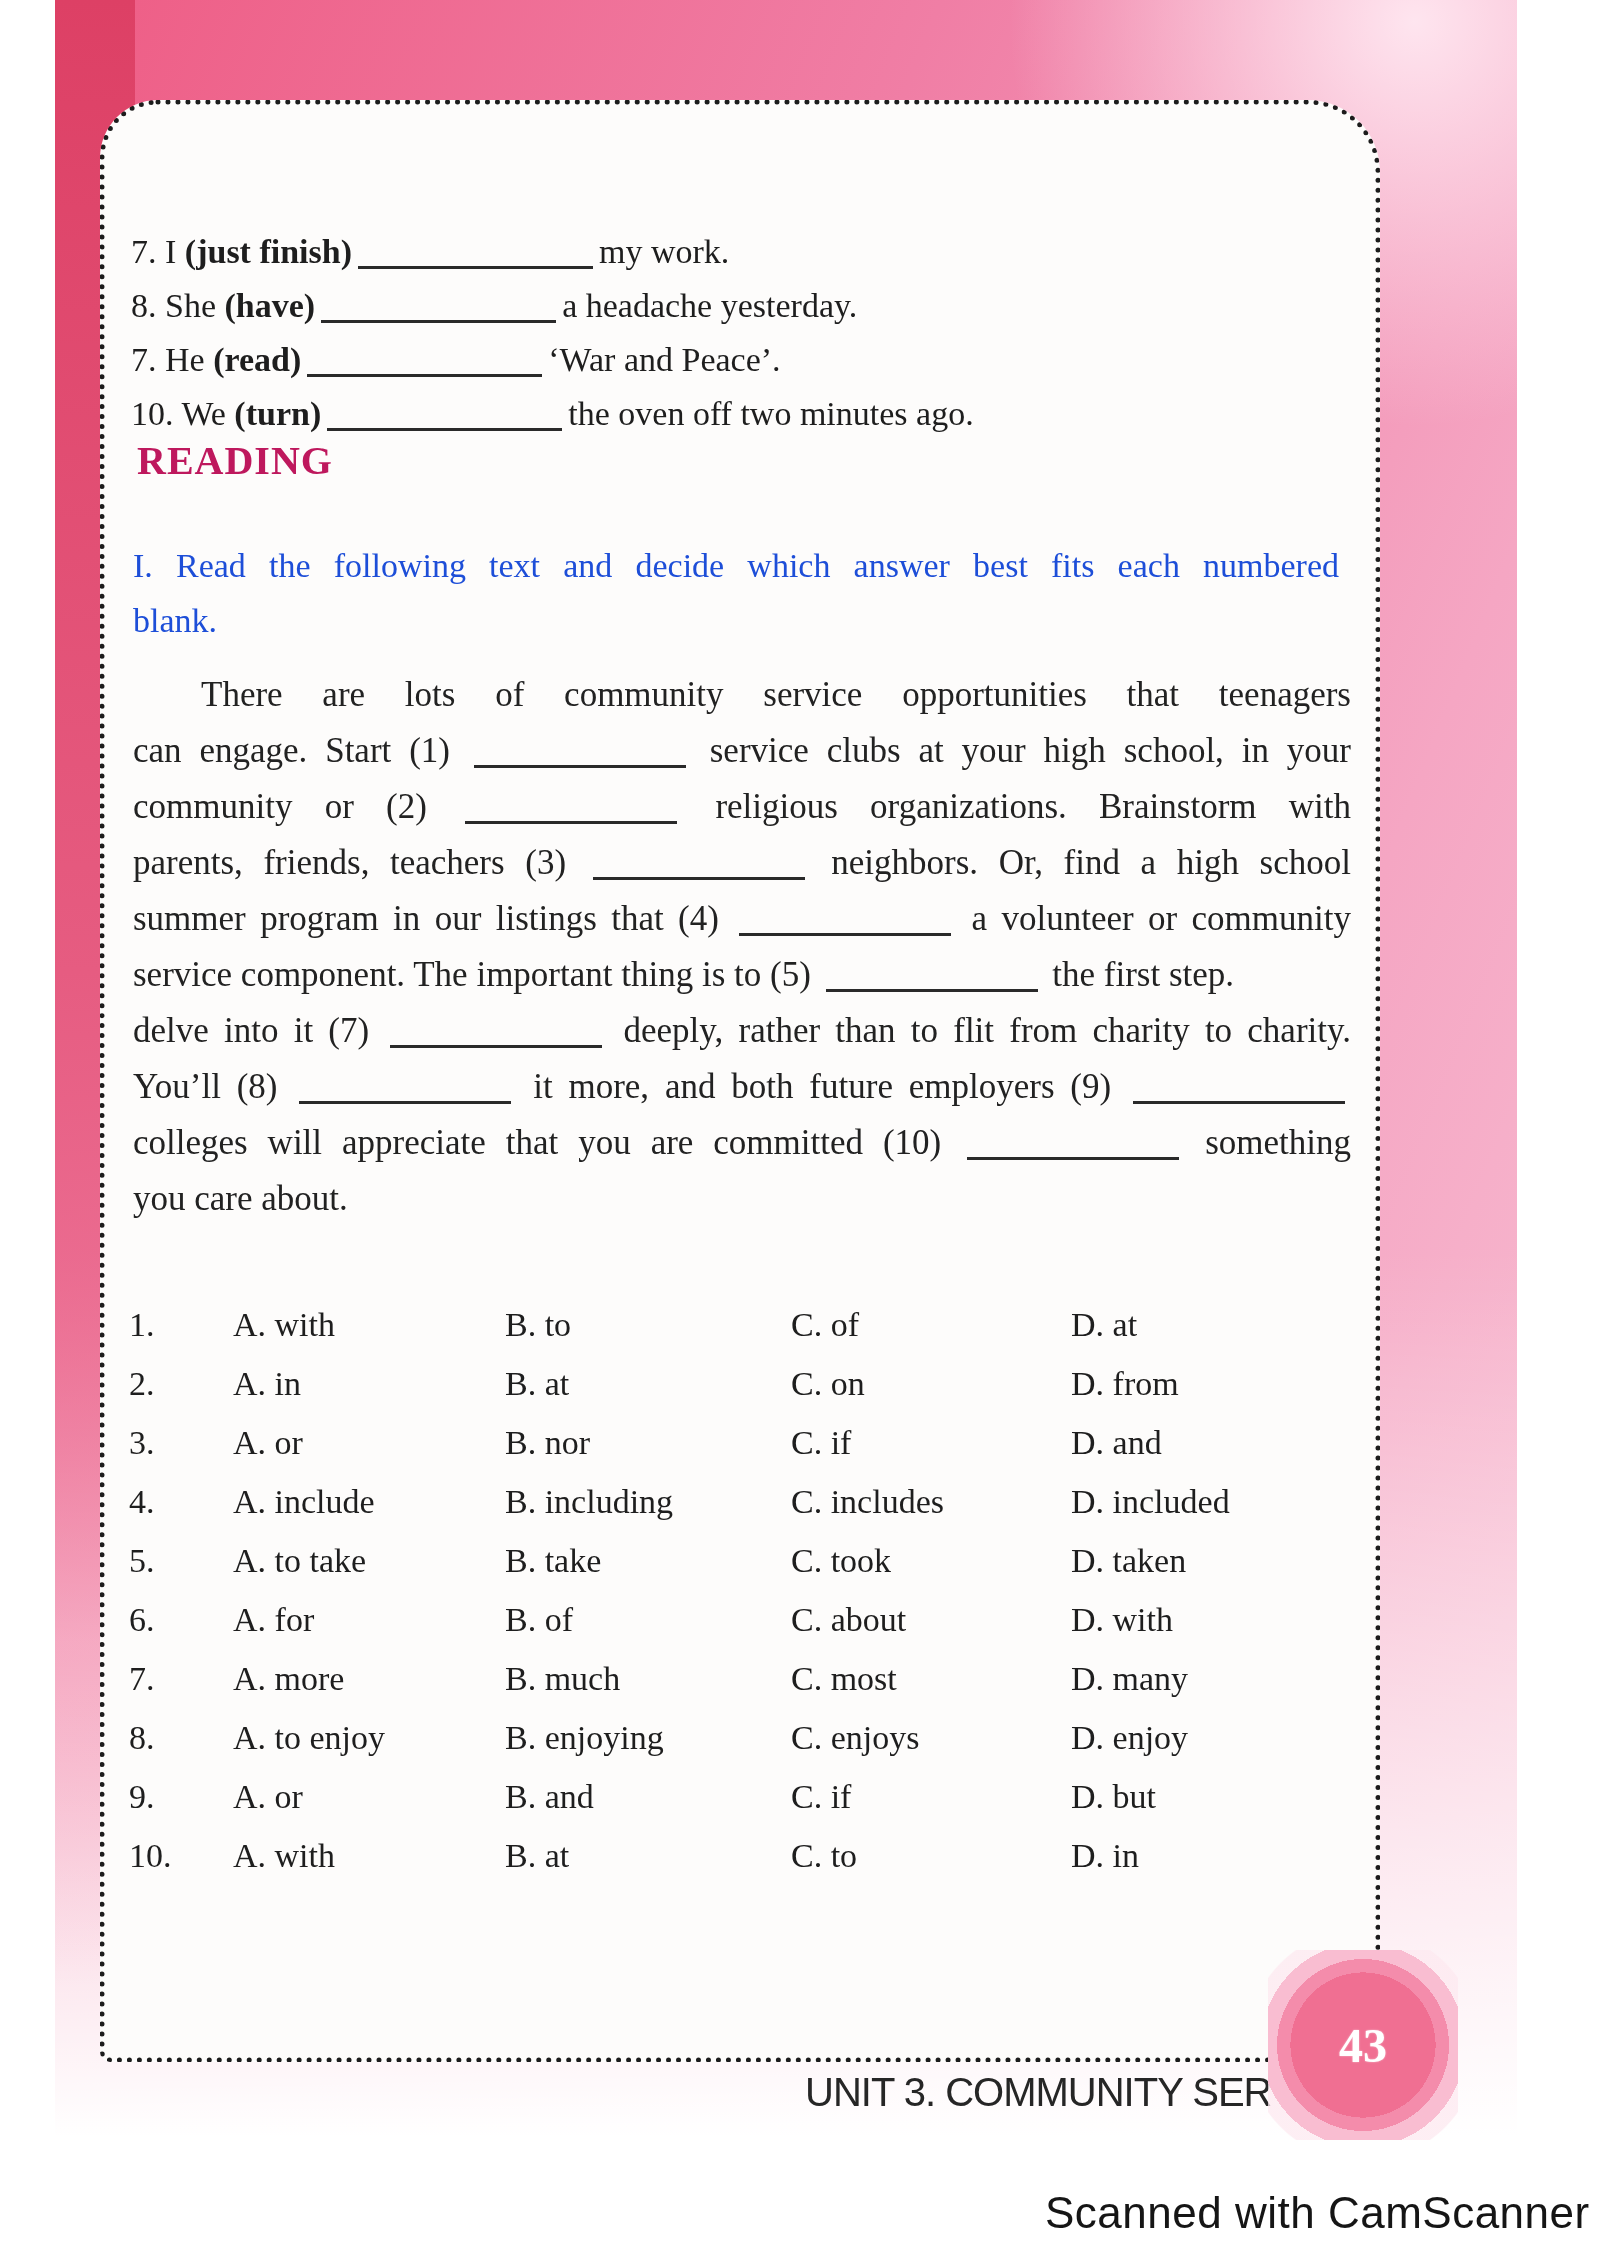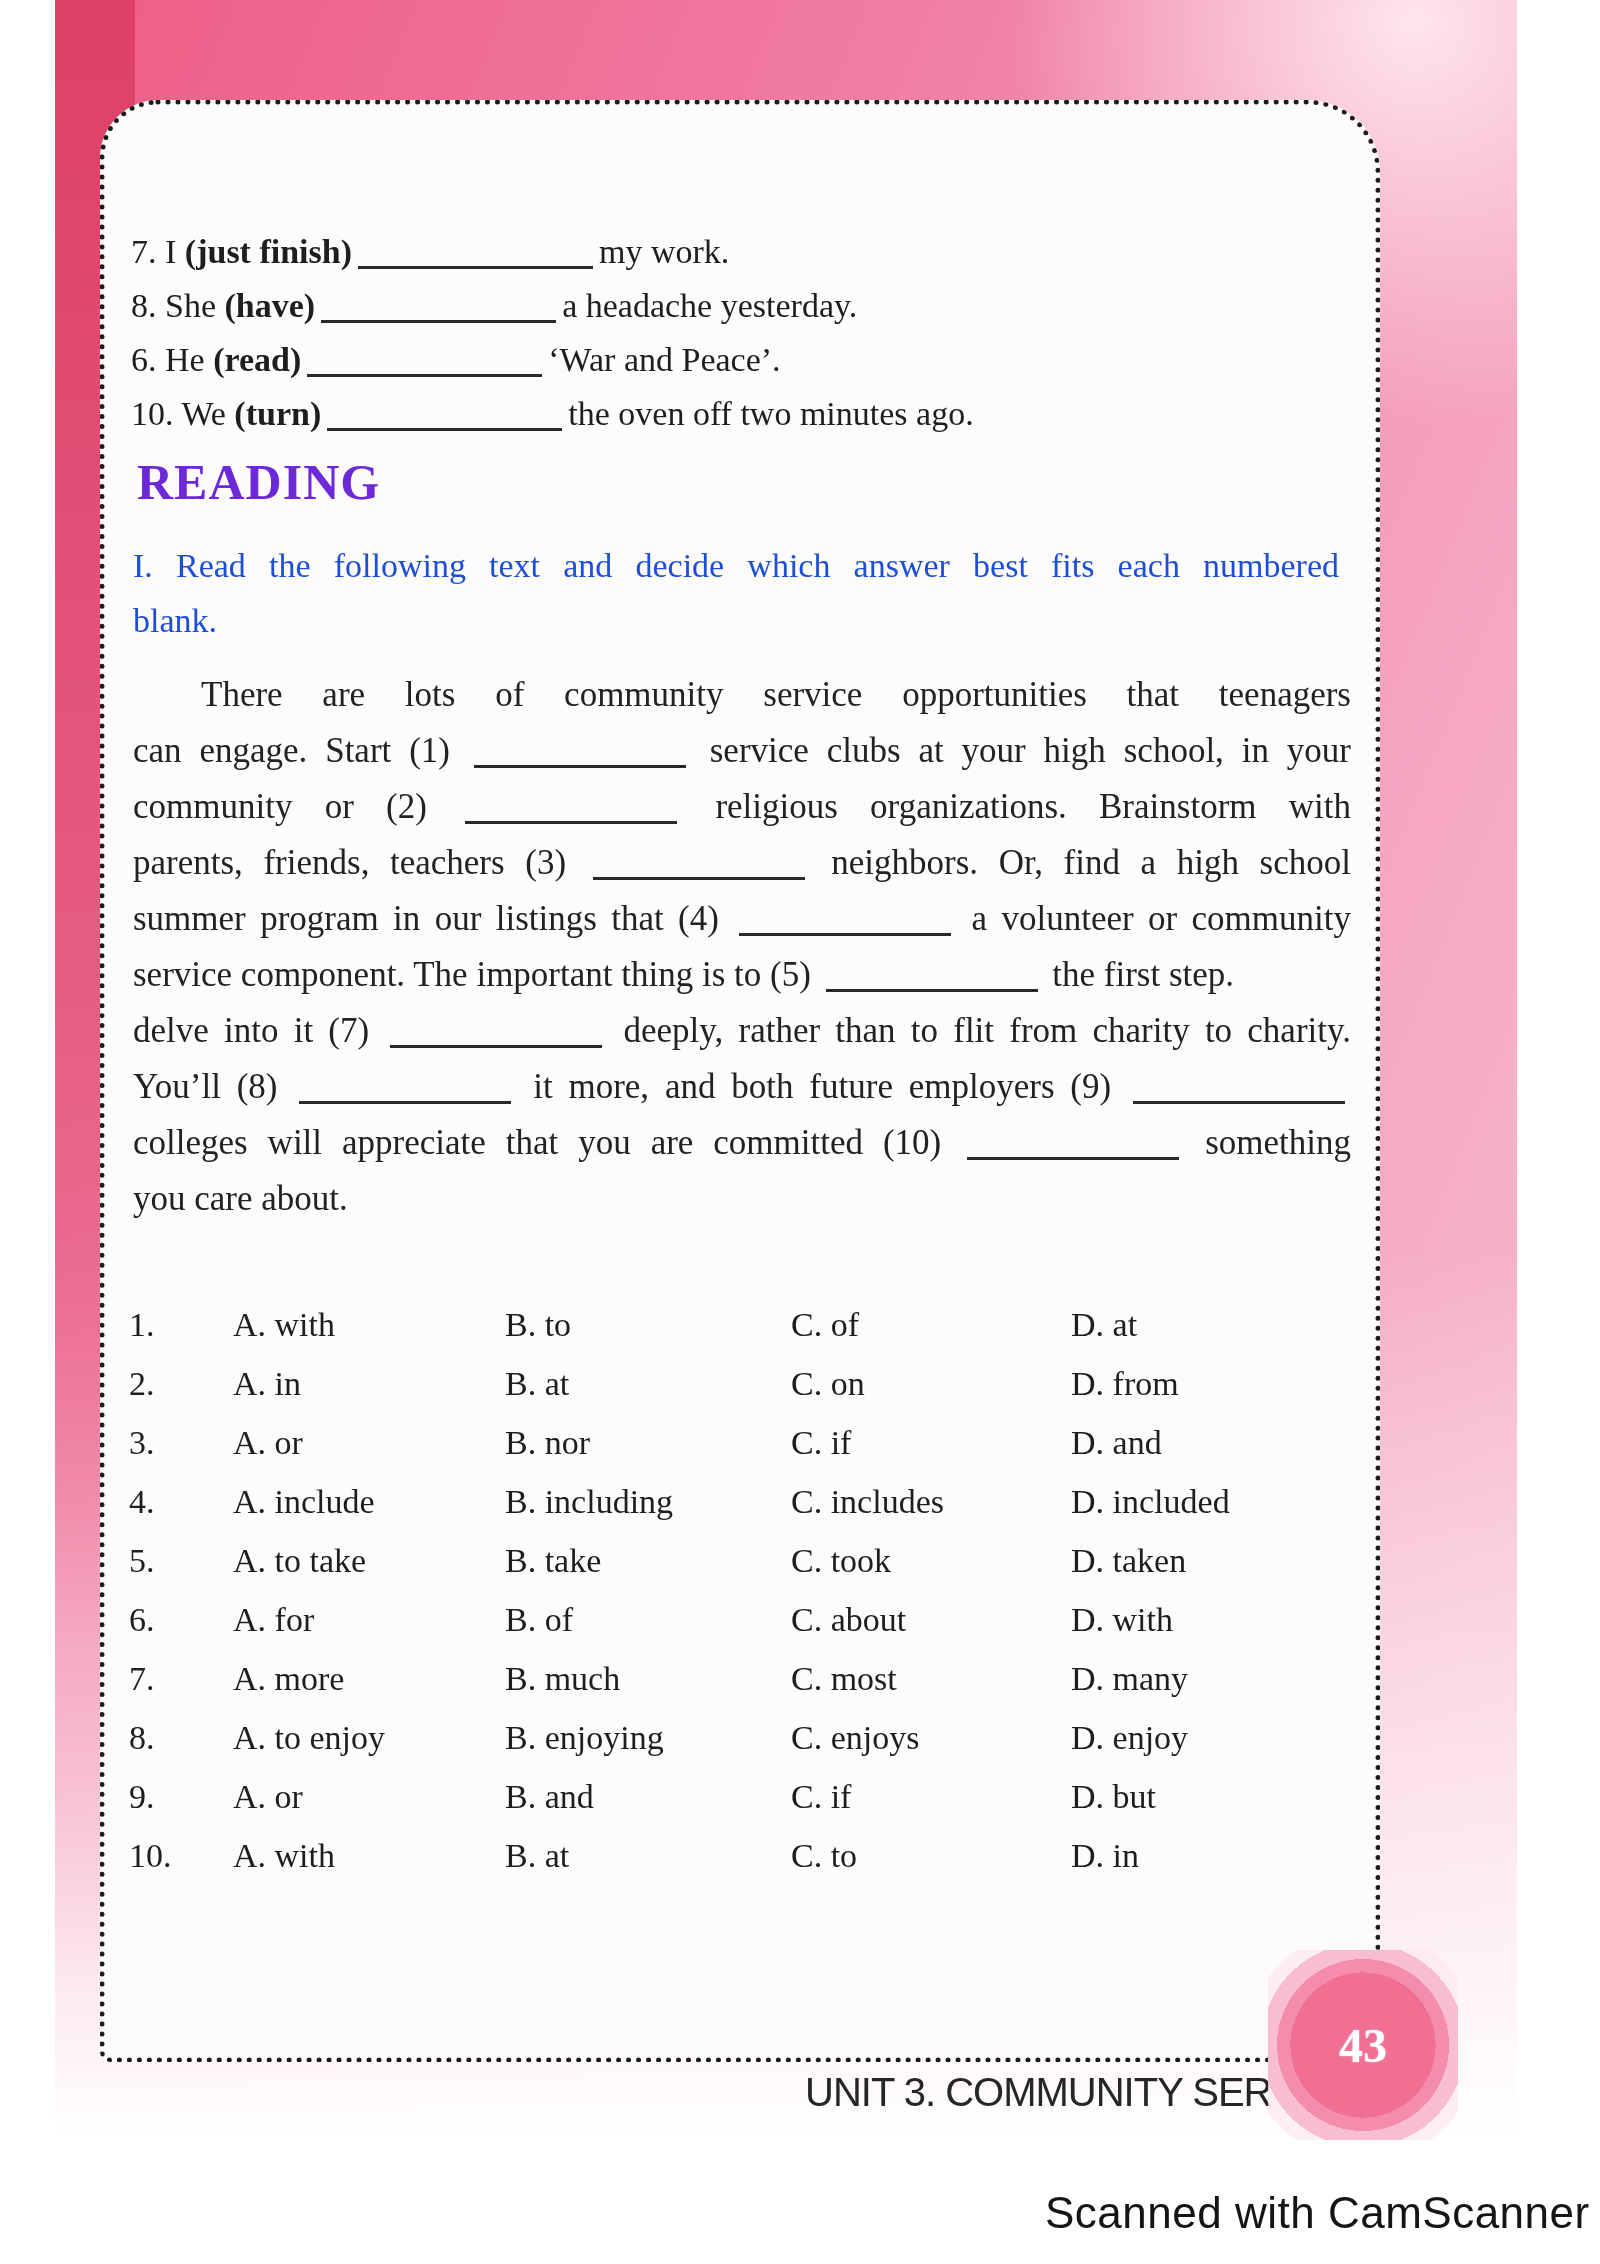--- a/index.html
+++ b/index.html
@@ -27,22 +27,22 @@
   .items{position:absolute;left:26px;right:34px;top:120px;font-size:34px;}
   .item{line-height:54px;white-space:nowrap;}
   .item .verb{font-weight:bold;}
   .blank{
     display:inline-block;width:212px;height:26px;margin:0 6px;
     border-bottom:3px solid #2a2a2a;vertical-align:-6px;
   }
   .item .blank{width:235px;}
   
   .reading-heading{
-    position:absolute;left:32px;top:355px;font-size:50px;line-height:44px;
-    font-weight:bold;color:#6d28d9;letter-spacing:1px;
+    position:absolute;left:32px;top:334px;font-size:40px;line-height:44px;
+    font-weight:bold;color:#be185d;letter-spacing:1px;
   }
   .instruction{
     position:absolute;left:28px;right:36px;top:433px;
     font-size:34px;line-height:55px;font-weight:normal;color:#1d4ed8;
   }
   .jline{text-align:justify;text-align-last:justify;}
   .lline{text-align:left;}
   
   .passage{
     position:absolute;left:28px;right:24px;top:562px;
@@ -78,21 +78,21 @@
 <body>
 
 <div class="scan">
   <div class="left-band"></div>
 
   <div class="page">
 
     <div class="items">
       <div class="item"><span>7. I</span> <span class="verb">(just finish)</span><span class="blank"></span><span>my work.</span></div>
       <div class="item"><span>8. She</span> <span class="verb">(have)</span><span class="blank"></span><span>a headache yesterday.</span></div>
-      <div class="item"><span>6. He</span> <span class="verb">(read)</span><span class="blank"></span><span>‘War and Peace’.</span></div>
+      <div class="item"><span>7. He</span> <span class="verb">(read)</span><span class="blank"></span><span>‘War and Peace’.</span></div>
       <div class="item"><span>10. We</span> <span class="verb">(turn)</span><span class="blank"></span><span>the oven off two minutes ago.</span></div>
     </div>
 
     <div class="reading-heading">READING</div>
 
     <div class="instruction">
       <div class="jline">I. Read the following text and decide which answer best fits each numbered</div>
       <div class="lline">blank.</div>
     </div>
 

